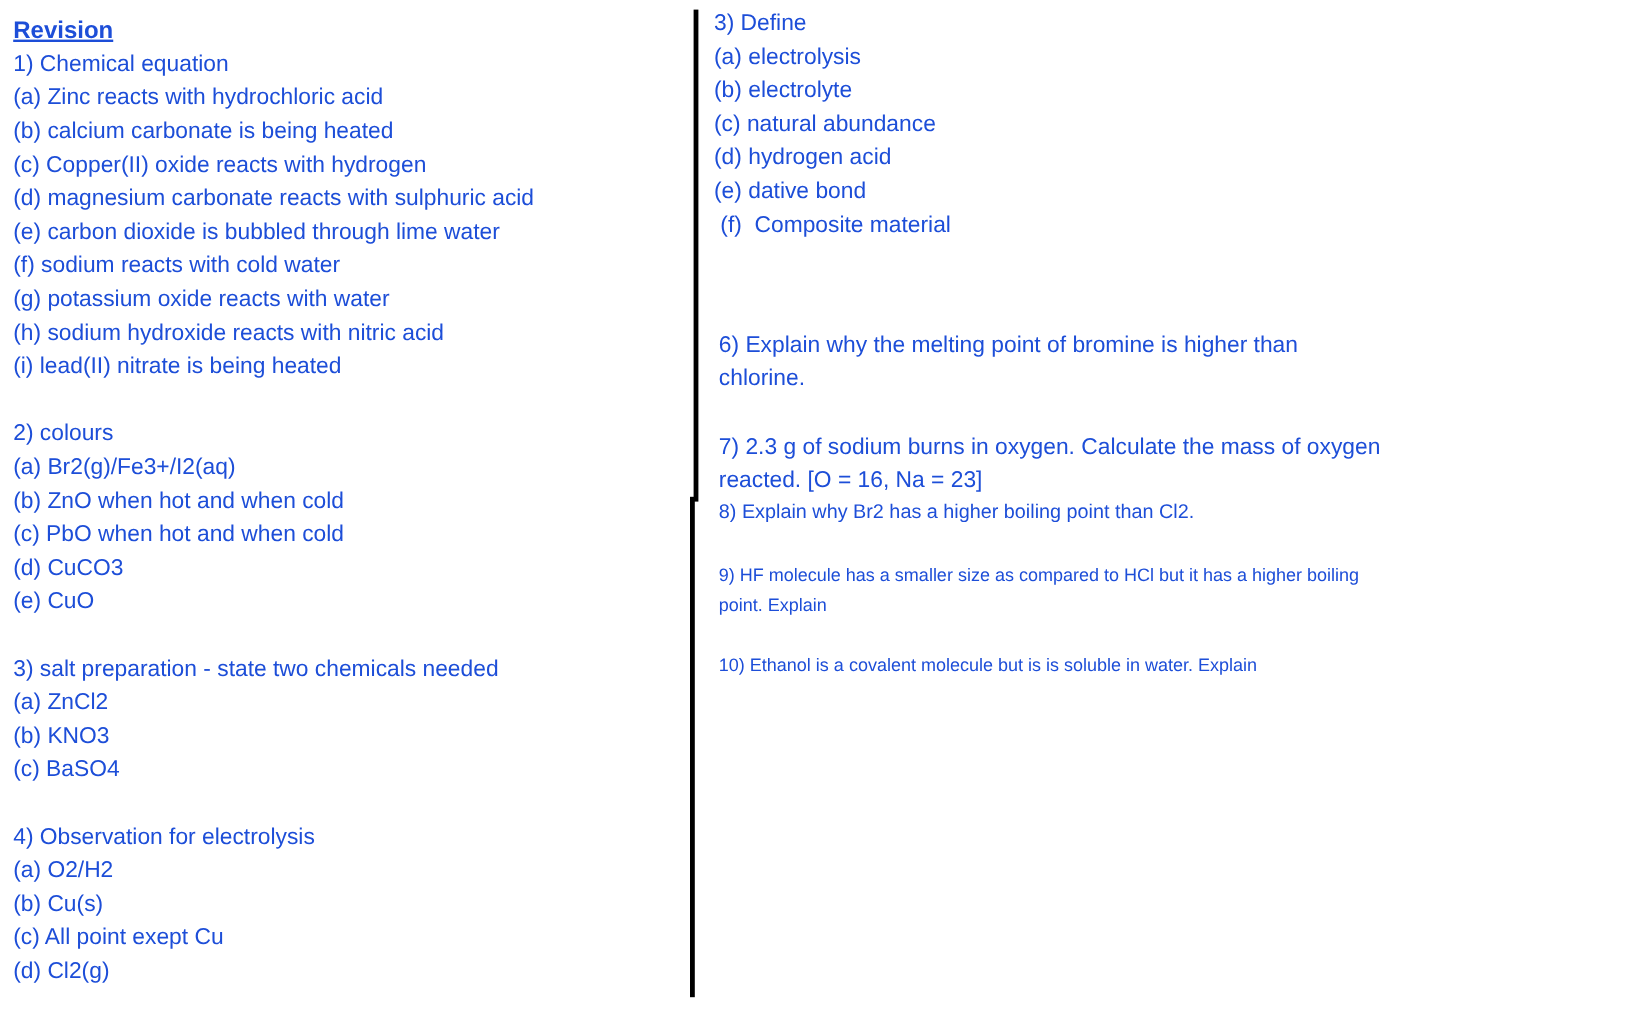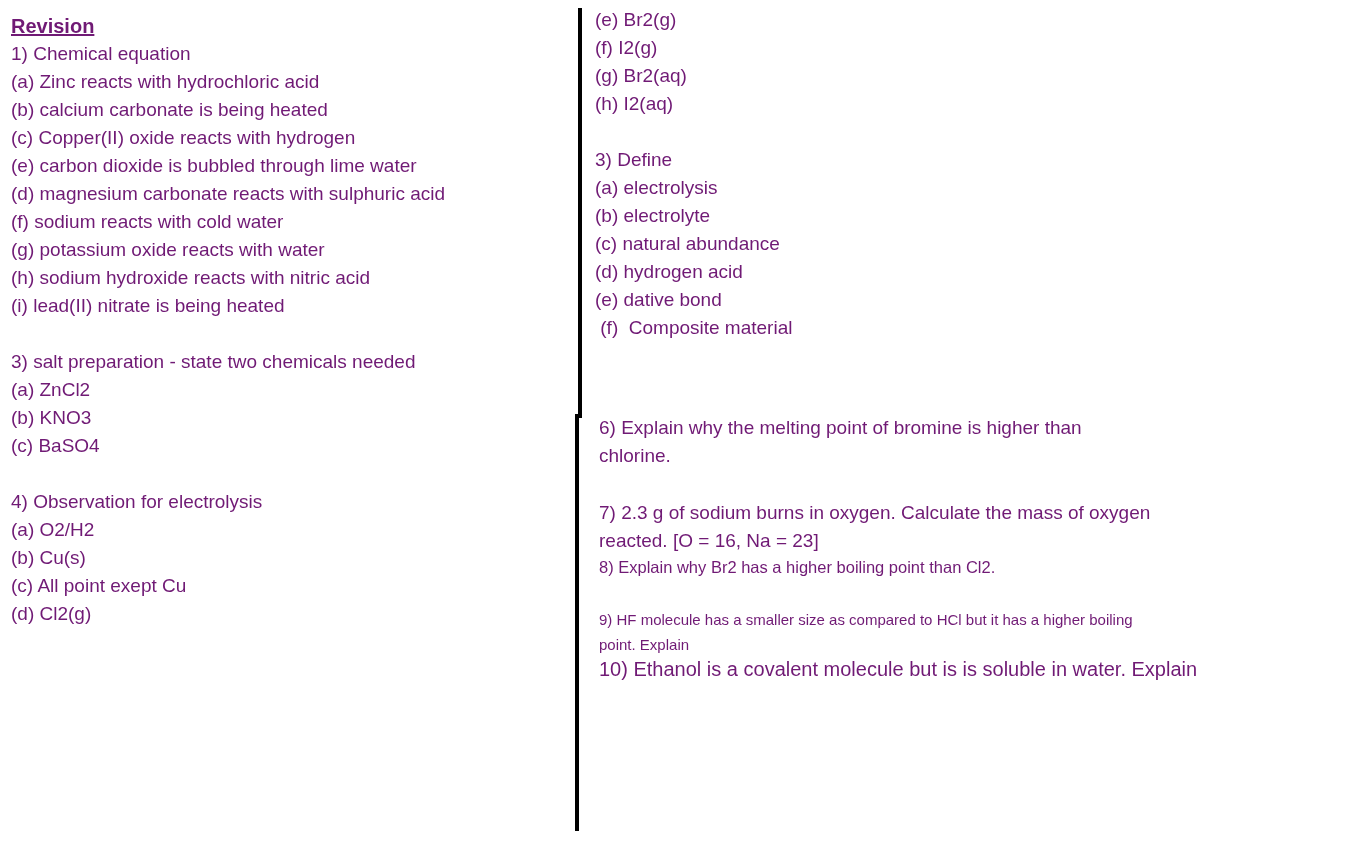--- a/index.html
+++ b/index.html
@@ -3,89 +3,91 @@
 <meta charset="utf-8">
 <style>
   * { box-sizing: border-box; }
   html, body { margin: 0; padding: 0; background: #ffffff; }
   .page {
     position: relative;
     width: 1359px;
     height: 843px;
     background: #ffffff;
     font-family: "Liberation Sans", "DejaVu Sans", sans-serif;
-    color: #701a75;
+    color: #1d4ed8;
     overflow: hidden;
   }
   .col { position: absolute; font-size: 19px; line-height: 28px; }
   .col-left  { left: 11px;  top: 12px; width: 556px; }
   .col-right { left: 595px; top: 6px;  width: 760px; }
   .title {
     font-weight: 700;
     font-size: 20px;
     line-height: 28px;
     text-decoration: underline;
   }
   .section { margin: 0 0 28px 0; }
   .section.last { margin-bottom: 0; }
   .line { white-space: pre-wrap; }
   .question { padding-left: 4px; }
   .q6  { margin-top: 72px; }
   .q7  { margin-top: 29px; }
   .q8  { font-size: 16.5px; line-height: 25px; }
   .q9  { margin-top: 27px; font-size: 15px; line-height: 25px; }
-  .q10 { font-size: 20px; line-height: 25px; }
+  .q10 { margin-top: 25px; font-size: 15px; line-height: 25px; }
   .divider-seg { position: absolute; width: 4px; background: #000000; }
   .seg-top    { left: 578px; top: 8px;   height: 410px; }
   .seg-bottom { left: 575px; top: 414px; height: 417px; }
 </style>
 </head>
 <body>
 
 <div class="page">
 
   <div class="col col-left">
     <div class="title">Revision</div>
     <div class="section">
         <div class="line">1) Chemical equation</div>
         <div class="line">(a) Zinc reacts with hydrochloric acid</div>
         <div class="line">(b) calcium carbonate is being heated</div>
         <div class="line">(c) Copper(II) oxide reacts with hydrogen</div>
+        <div class="line">(d) magnesium carbonate reacts with sulphuric acid</div>
         <div class="line">(e) carbon dioxide is bubbled through lime water</div>
-        <div class="line">(d) magnesium carbonate reacts with sulphuric acid</div>
         <div class="line">(f) sodium reacts with cold water</div>
         <div class="line">(g) potassium oxide reacts with water</div>
         <div class="line">(h) sodium hydroxide reacts with nitric acid</div>
         <div class="line">(i) lead(II) nitrate is being heated</div>
+      </div>
+    <div class="section">
+        <div class="line">2) colours</div>
+        <div class="line">(a) Br2(g)/Fe3+/I2(aq)</div>
+        <div class="line">(b) ZnO when hot and when cold</div>
+        <div class="line">(c) PbO when hot and when cold</div>
+        <div class="line">(d) CuCO3</div>
+        <div class="line">(e) CuO</div>
       </div>
     <div class="section">
         <div class="line">3) salt preparation - state two chemicals needed</div>
         <div class="line">(a) ZnCl2</div>
         <div class="line">(b) KNO3</div>
         <div class="line">(c) BaSO4</div>
       </div>
     <div class="section last">
         <div class="line">4) Observation for electrolysis</div>
         <div class="line">(a) O2/H2</div>
         <div class="line">(b) Cu(s)</div>
         <div class="line">(c) All point exept Cu</div>
         <div class="line">(d) Cl2(g)</div>
       </div>
   </div>
 
   <div class="divider-seg seg-top"></div>
   <div class="divider-seg seg-bottom"></div>
 
   <div class="col col-right">
-    <div class="section">
-        <div class="line">(e) Br2(g)</div>
-        <div class="line">(f) I2(g)</div>
-        <div class="line">(g) Br2(aq)</div>
-        <div class="line">(h) I2(aq)</div>
-      </div>
     <div class="section last">
         <div class="line">3) Define</div>
         <div class="line">(a) electrolysis</div>
         <div class="line">(b) electrolyte</div>
         <div class="line">(c) natural abundance</div>
         <div class="line">(d) hydrogen acid</div>
         <div class="line">(e) dative bond</div>
         <div class="line"> (f)  Composite material</div>
       </div>
     <div class="question q6">

